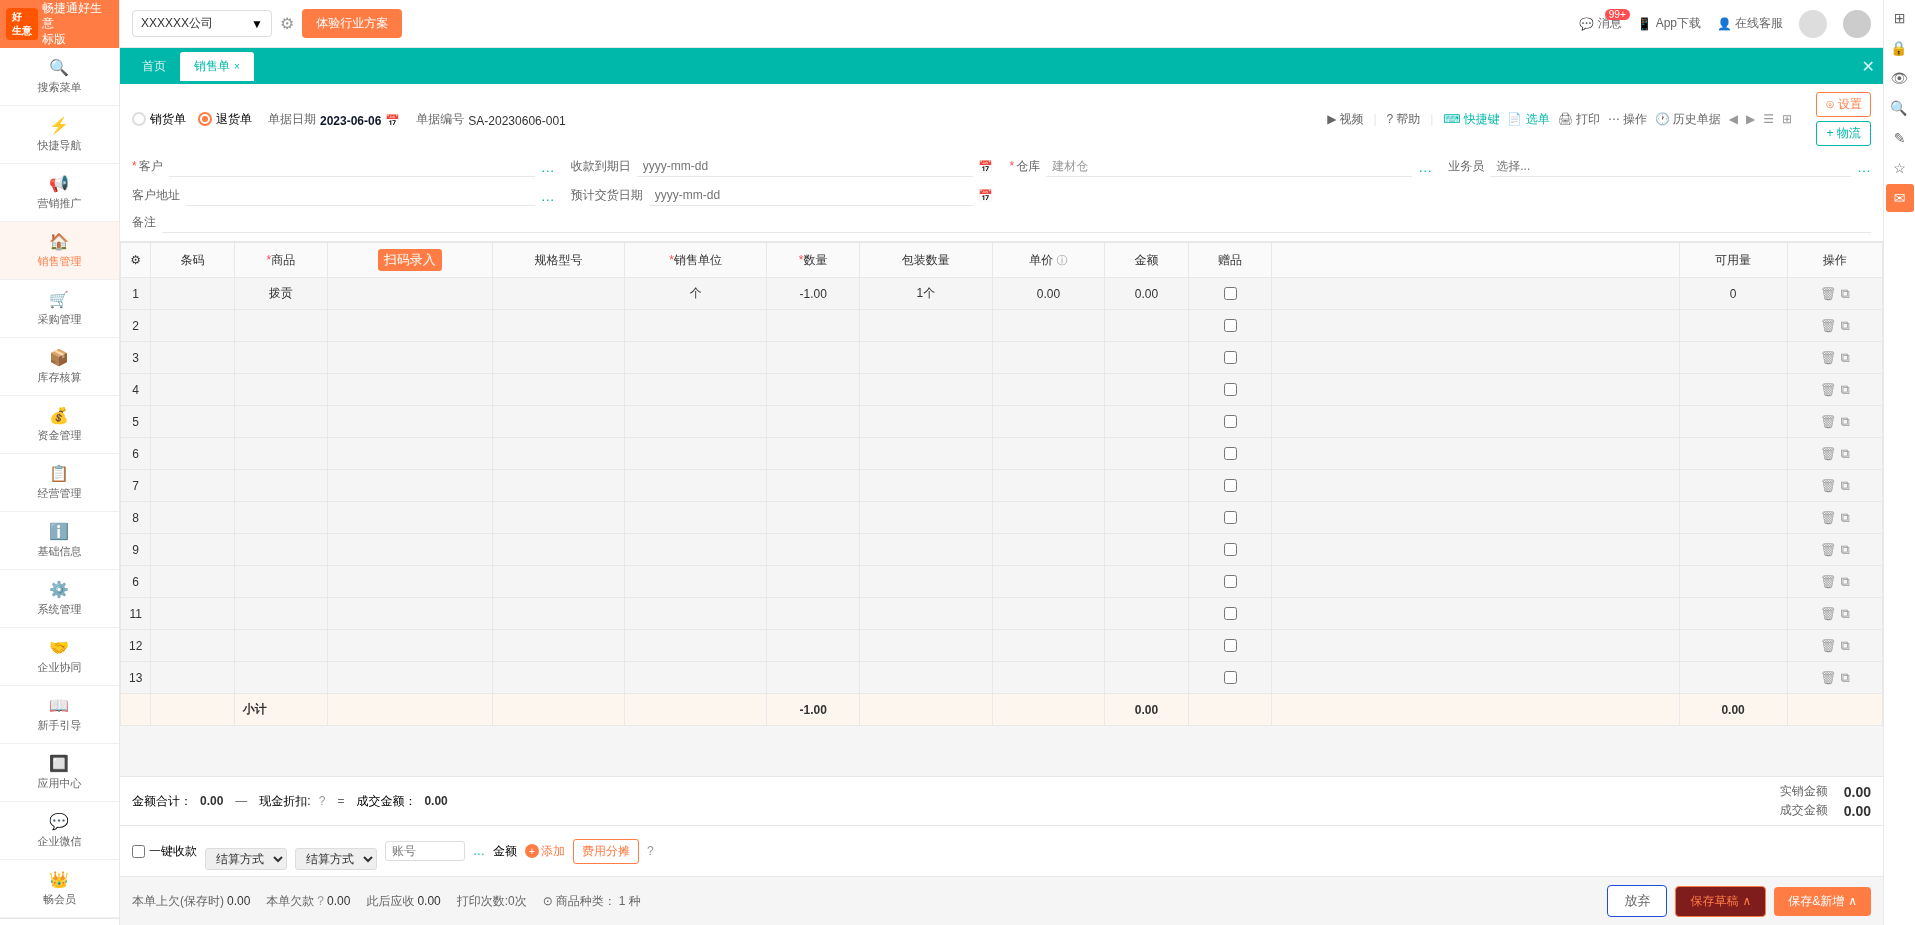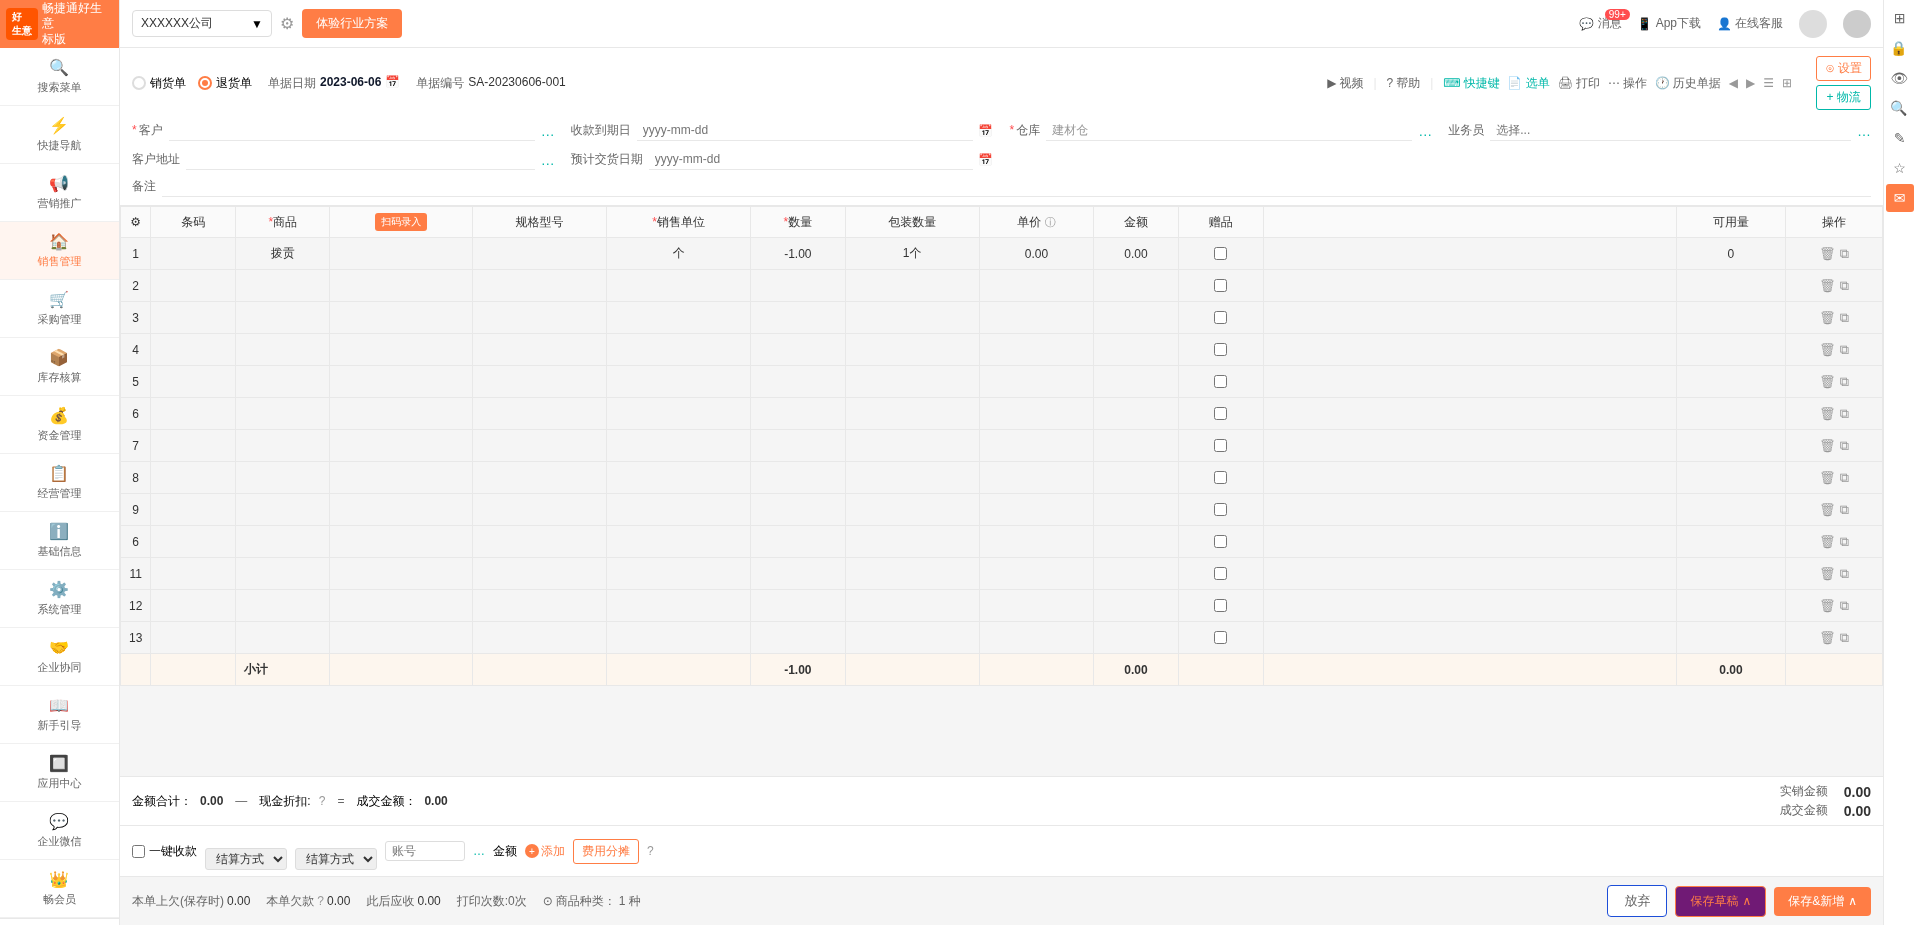--- a/index.html
+++ b/index.html
@@ -37,41 +37,41 @@
     .tabs-close-all { margin-left: auto; color: rgba(255,255,255,0.85); cursor: pointer; font-size: 16px; }
 
     
     .form-area { background: #fff; padding: 8px 12px; border-bottom: 1px solid #e8e8e8; }
     .form-header { display: flex; align-items: center; gap: 16px; margin-bottom: 10px; }
     .radio-group { display: flex; align-items: center; gap: 12px; }
     .radio-item { display: flex; align-items: center; gap: 4px; cursor: pointer; }
     .radio-dot { width: 14px; height: 14px; border-radius: 50%; border: 2px solid #ddd; display: flex; align-items: center; justify-content: center; }
     .radio-dot.checked { border-color: #ff7d45; }
     .radio-dot.checked::after { content: ''; width: 6px; height: 6px; border-radius: 50%; background: #ff7d45; }
-    .date-field { display: flex; align-items: flex-start; gap: 4px; font-size: 12px; color: #333; }
+    .date-field { display: flex; align-items: flex-end; gap: 4px; font-size: 12px; color: #333; }
     .date-field span.label { color: #666; }
     .form-toolbar { display: flex; align-items: center; gap: 8px; margin-left: auto; font-size: 12px; color: #666; }
     .form-toolbar-item { display: flex; align-items: center; gap: 3px; cursor: pointer; }
     .form-toolbar-item.highlight { color: #00b8a9; }
     .btn-setting { background: #fff; border: 1px solid #ff7d45; color: #ff7d45; border-radius: 3px; padding: 3px 8px; cursor: pointer; font-size: 12px; }
     .btn-logistics { background: #fff; border: 1px solid #00b8a9; color: #00b8a9; border-radius: 3px; padding: 3px 8px; cursor: pointer; font-size: 12px; }
 
     .form-fields { display: grid; grid-template-columns: 1fr 1fr 1fr 1fr; gap: 8px 16px; }
     .form-row { display: flex; align-items: center; gap: 6px; }
     .form-label { color: #666; white-space: nowrap; font-size: 12px; }
     .form-label.required::before { content: '*'; color: #ff4d4f; margin-right: 2px; }
     .form-input { flex: 1; border: none; border-bottom: 1px solid #e8e8e8; padding: 3px 6px; font-size: 12px; color: #999; outline: none; }
     .form-input-dots { color: #00b8a9; cursor: pointer; font-size: 14px; }
     .form-input-cal { color: #00b8a9; cursor: pointer; }
     .form-remark { display: flex; align-items: center; gap: 6px; margin-top: 6px; }
     .data-table { width: 100%; border-collapse: collapse; }
     .data-table th { background: #fafafa; border: 1px solid #e8e8e8; padding: 6px 8px; font-weight: normal; color: #333; white-space: nowrap; text-align: center; position: sticky; top: 0; z-index: 1; }
     .data-table td { border: 1px solid #e8e8e8; padding: 5px 8px; color: #333; text-align: center; height: 32px; }
     .row-num { color: #999; width: 30px; }
-    .scan-btn { background: #ff7d45; color: #fff; border: none; border-radius: 3px; padding: 2px 6px; cursor: pointer; font-size: 10px; }
+    .scan-btn { background: #ff7d45; color: #fff; border: none; border-radius: 3px; padding: 2px 6px; cursor: pointer; font-size: 13px; }
     .subtotal-row td { background: #fdf6ee; font-weight: bold; }
     .negative { color: #ff4d4f; }
     .action-icons { display: flex; justify-content: center; gap: 4px; }
     .action-icon { color: #999; cursor: pointer; font-size: 13px; }
     .gear-col { width: 30px; }
     .checkbox-cell { display: flex; justify-content: center; align-items: center; }
     input[type="checkbox"] { cursor: pointer; }
 
     
     .footer-summary { background: #fff; border-top: 1px solid #e8e8e8; padding: 6px 12px; display: flex; align-items: center; gap: 8px; font-size: 12px; }
@@ -86,21 +86,21 @@
     .payment-add-btn { color: #ff7d45; cursor: pointer; display: flex; align-items: center; gap: 2px; }
     .btn-expense { border: 1px solid #ff7d45; color: #ff7d45; background: #fff; border-radius: 3px; padding: 3px 8px; cursor: pointer; font-size: 12px; }
     .help-icon { color: #999; cursor: pointer; }
 
     
     .bottom-bar { background: #f5f5f5; border-top: 1px solid #e8e8e8; padding: 8px 12px; display: flex; align-items: center; gap: 8px; font-size: 12px; }
     .bottom-info { display: flex; align-items: center; gap: 16px; }
     .bottom-info-item { color: #666; display: flex; align-items: center; gap: 3px; }
     .bottom-actions { margin-left: auto; display: flex; align-items: center; gap: 8px; }
     .btn-abandon { background: #fff; border: 1px solid #1d4ed8; color: #666; border-radius: 4px; padding: 6px 16px; cursor: pointer; font-size: 13px; }
-    .btn-save-draft { background: #701a75; border: 1px solid #ff7d45; color: #ff7d45; border-radius: 4px; padding: 6px 14px; cursor: pointer; font-size: 13px; display: flex; align-items: center; gap: 4px; }
+    .btn-save-draft { background: #7f1d1d; border: 1px solid #ff7d45; color: #ff7d45; border-radius: 4px; padding: 6px 14px; cursor: pointer; font-size: 13px; display: flex; align-items: center; gap: 4px; }
     .btn-save-new { background: #ff7d45; border: none; color: #fff; border-radius: 4px; padding: 6px 14px; cursor: pointer; font-size: 13px; display: flex; align-items: center; gap: 4px; }
 
     
     .right-tools { width: 32px; background: #fff; border-left: 1px solid #e8e8e8; display: flex; flex-direction: column; align-items: center; padding: 4px 0; gap: 2px; }
     .right-tool-item { width: 28px; height: 28px; display: flex; align-items: center; justify-content: center; cursor: pointer; border-radius: 3px; color: #666; font-size: 14px; }
     .right-tool-item.active { background: #ff7d45; color: #fff; }
 
     .content-wrapper { flex: 1; display: flex; flex-direction: column; overflow: hidden; }
     .table-wrapper { flex: 1; overflow: auto; }
     .toolbar-sep { color: #e8e8e8; margin: 0 2px; }
@@ -200,20 +200,30 @@
       </div>
       <div class="topbar-right-item">
         <span>👤</span>
         <span>在线客服</span>
       </div>
       <div class="avatar"></div>
       <div class="avatar" style="background:#ccc;"></div>
     </div>
   </div>
 
+  <div class="tabs-bar">
+    <div class="tab">
+      <span>首页</span>
+    </div>
+    <div class="tab active">
+      <span>销售单</span>
+      <span class="tab-close">×</span>
+    </div>
+    <span class="tabs-close-all">✕</span>
+  </div>
 
   <div class="content-wrapper">
 
     <div class="form-area">
 
       <div class="form-header">
         <div class="radio-group">
           <div class="radio-item">
             <div class="radio-dot"></div>
             <span>销货单</span>

